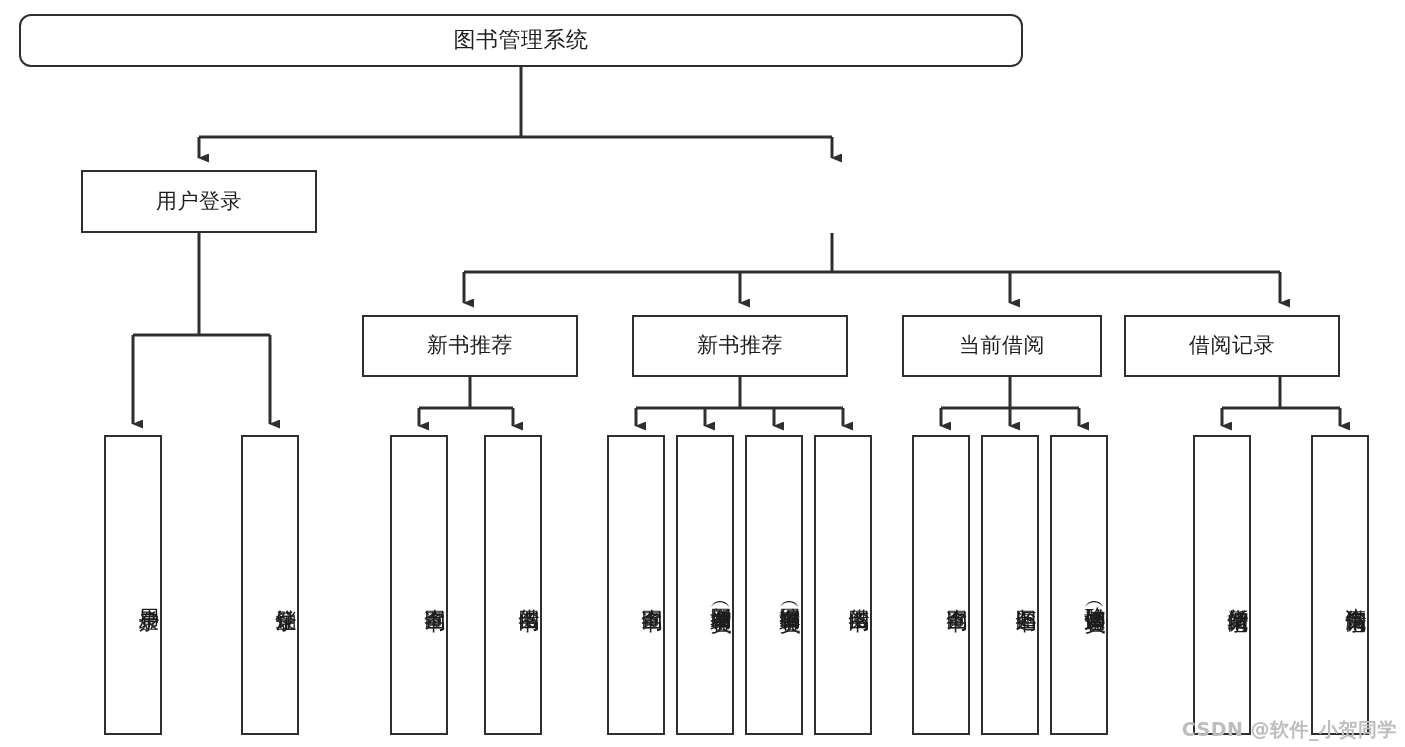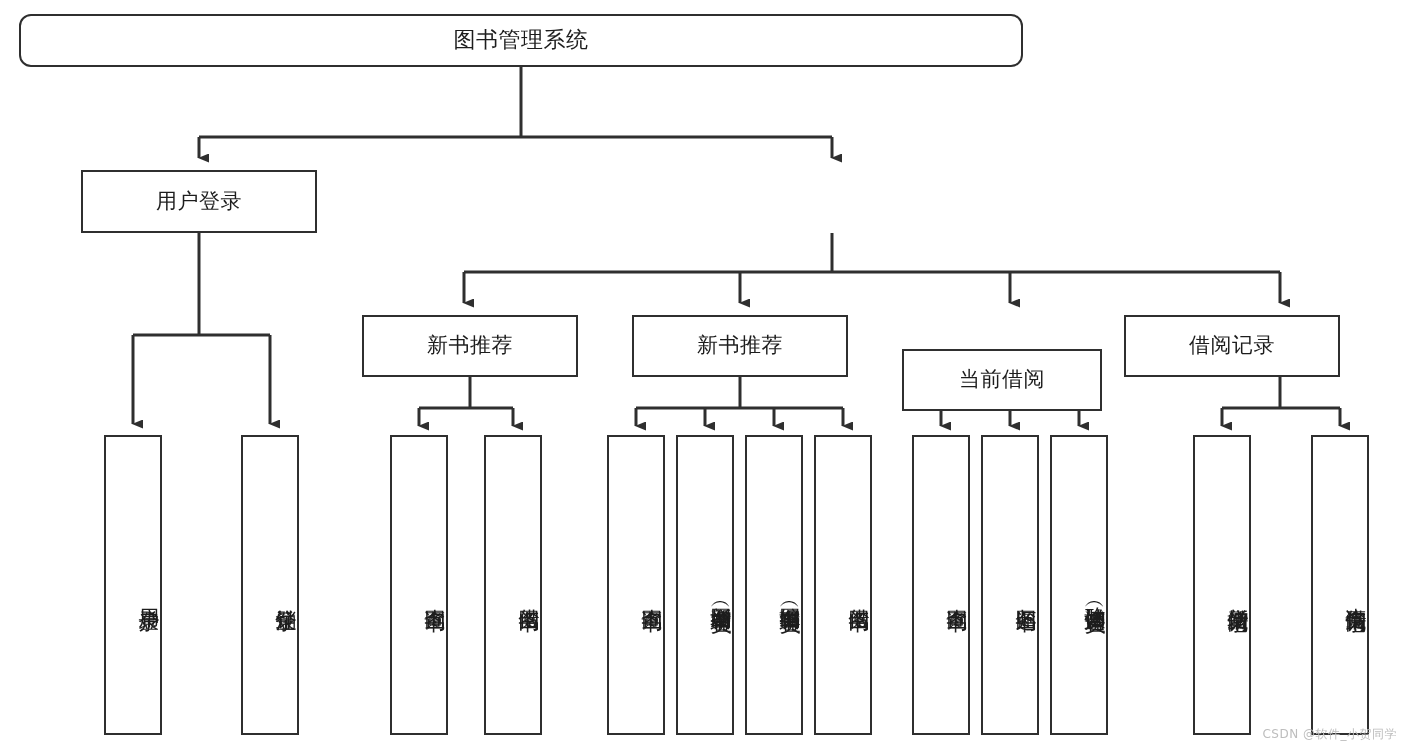--- a/index.html
+++ b/index.html
@@ -58,25 +58,26 @@
   .node.v .vtext {
     writing-mode: vertical-rl;
     text-orientation: upright;
     display: block;
     white-space: nowrap;
   }
   .watermark {
     position: absolute;
     right: 8px;
     bottom: 4px;
-    font-size: 12px;
+    font-size: 19px;
     color: #bdbdbd;
     letter-spacing: 0.5px;
     z-index: 5;
     white-space: nowrap;
+    font-weight: bold;
   }
 </style>
 </head>
 <body>
 
 <div id="canvas">
 
   <svg id="wires" viewBox="0 0 1405 747" xmlns="http://www.w3.org/2000/svg">
     <defs>
       <marker id="arr" markerWidth="9" markerHeight="11" refX="4.5" refY="10" orient="auto" markerUnits="userSpaceOnUse">
@@ -126,21 +127,21 @@
       <path d="M1340,408 L1340,426" marker-end="url(#arr)"></path>
     </g>
   </svg>
 
   <div class="node h root" style="left:19px; top:14px; width:1004px; height:53px;">图书管理系统</div>
 
   <div class="node h" style="left:81px; top:170px; width:236px; height:63px;">用户登录</div>
 
   <div class="node h" style="left:362px; top:315px; width:216px; height:62px;">新书推荐</div>
   <div class="node h" style="left:632px; top:315px; width:216px; height:62px;">新书推荐</div>
-  <div class="node h" style="left:902px; top:315px; width:200px; height:62px;margin-top:34px;">当前借阅</div>
+  <div class="node h" style="left:902px; top:315px; width:200px; height:62px;">当前借阅</div>
   <div class="node h" style="left:1124px; top:315px; width:216px; height:62px;">借阅记录</div>
 
   <div class="node v" style="left:104px; top:435px; width:58px; height:300px;">
     <span class="vtext">用户登录</span>
   </div>
   <div class="node v" style="left:241px; top:435px; width:58px; height:300px;">
     <span class="vtext">注销登录</span>
   </div>
 
   <div class="node v" style="left:390px; top:435px; width:58px; height:300px;">

